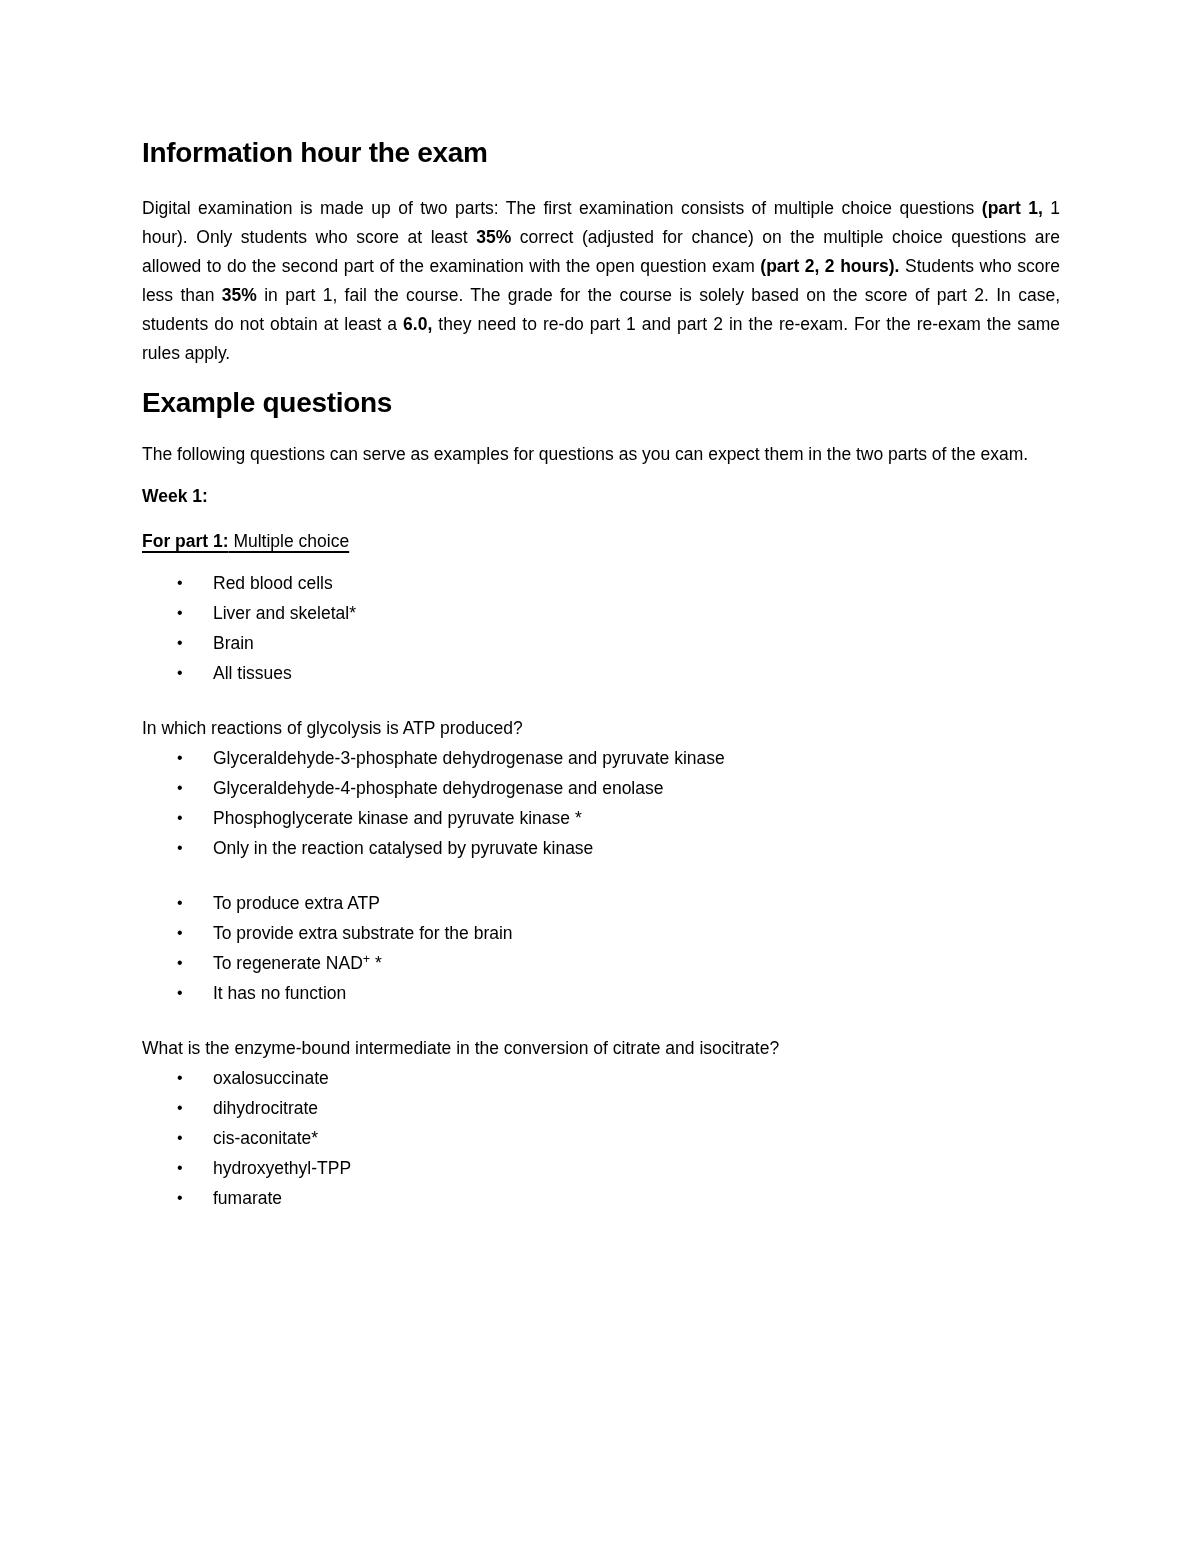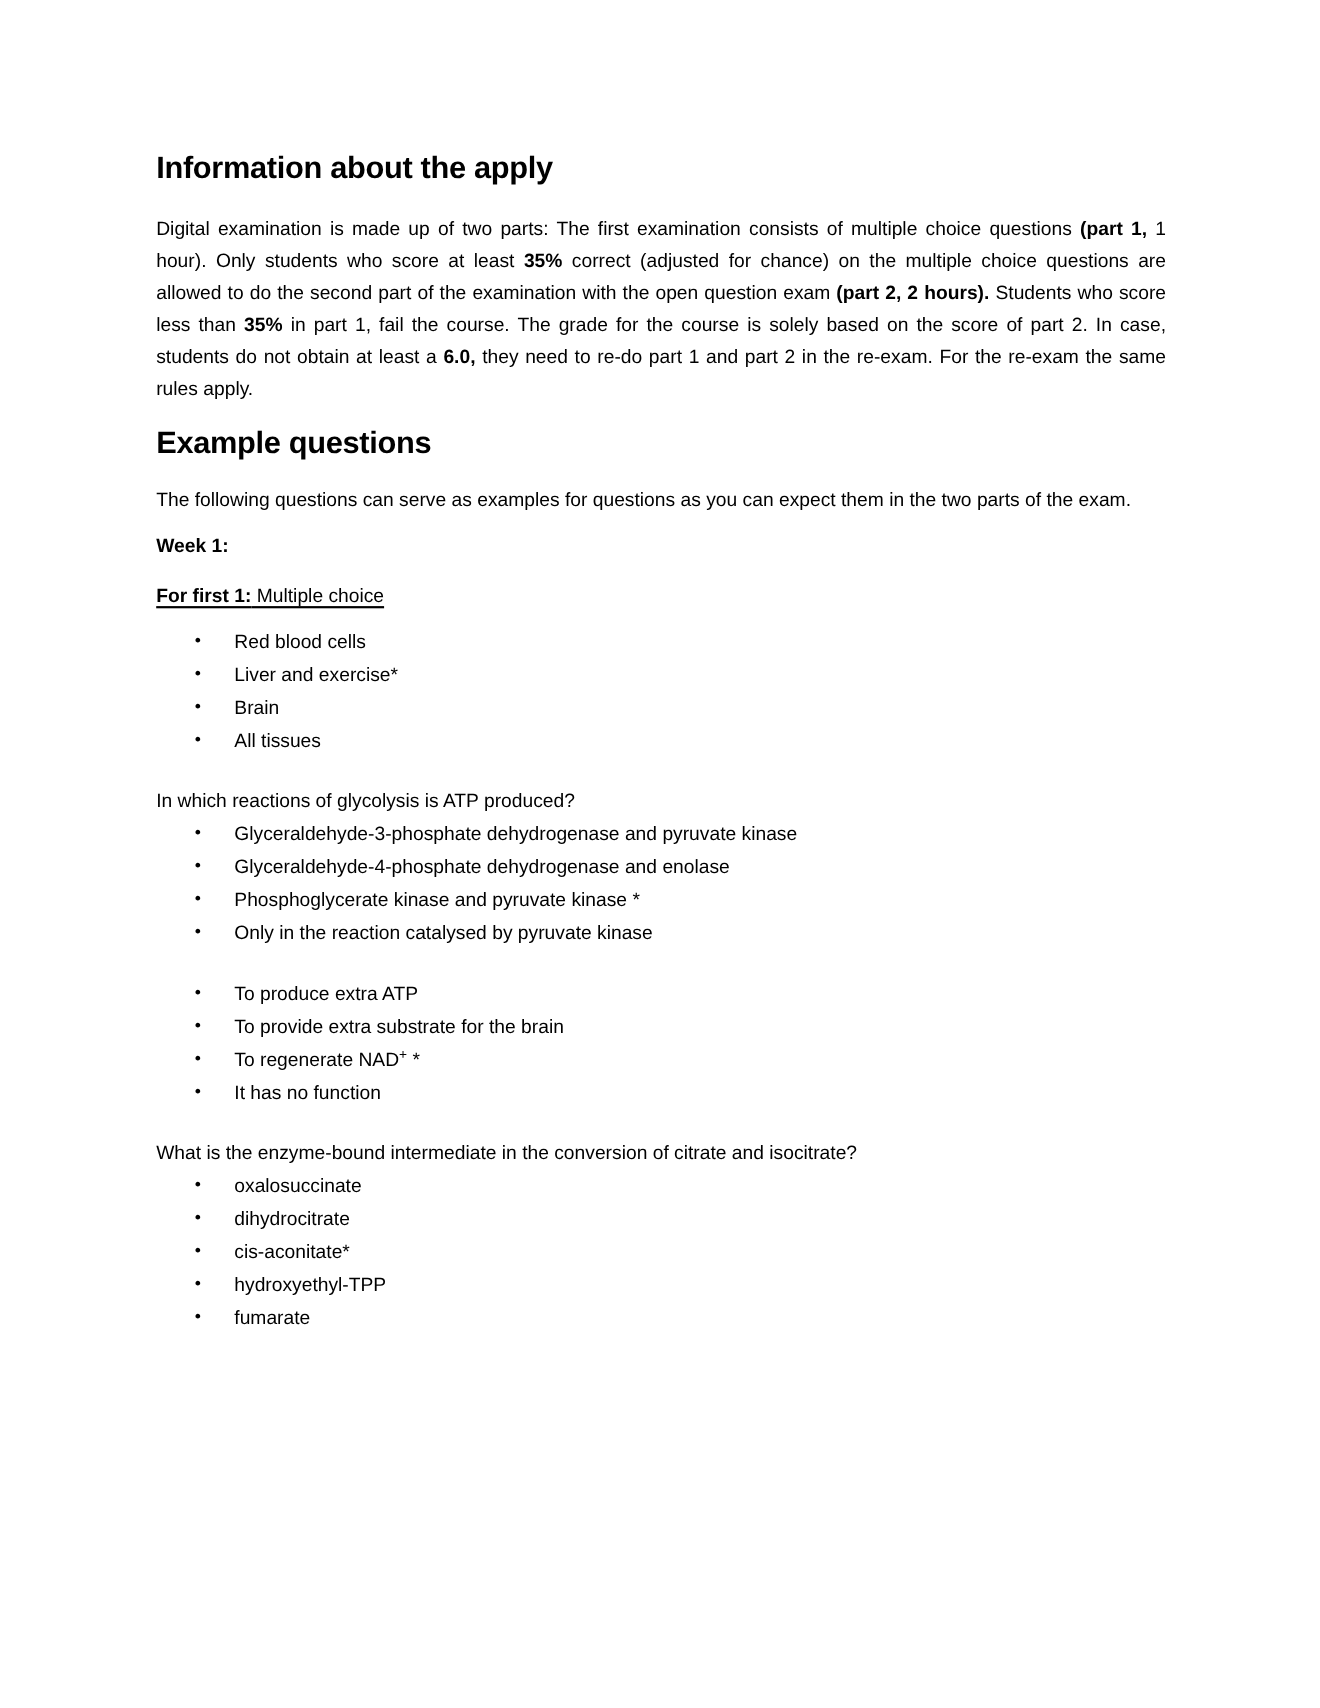--- a/index.html
+++ b/index.html
@@ -79,36 +79,36 @@
     font-size: 12.5px;
     vertical-align: 6px;
     line-height: 0;
   }
 </style>
 </head>
 <body>
 
 <div class="page">
 
-  <h1 class="h1">Information about the apply</h1>
+  <h1 class="h1">Information hour the exam</h1>
 
   <p class="intro-paragraph justify"><span>Digital examination is made up of two parts: The first examination consists of multiple choice questions </span><b>(part 1,</b><span> 1 hour). Only students who score at least </span><b>35%</b><span> correct (adjusted for chance) on the multiple choice questions are allowed to do the second part of the examination with the open question exam </span><b>(part 2, 2 hours).</b><span> Students who score less than </span><b>35%</b><span> in part 1, fail the course. The grade for the course is solely based on the score of part 2. In case, students do not obtain at least a </span><b>6.0,</b><span> they need to re-do part 1 and part 2 in the re-exam. For the re-exam the same rules apply.</span></p>
 
   <h1 class="h1 second">Example questions</h1>
 
   <p class="examples-intro justify">The following questions can serve as examples for questions as you can expect them in the two parts of the exam.</p>
 
   <p class="week-label">Week 1:</p>
 
-  <p class="part1-label"><span class="underlined"><b>For first 1:</b><span> Multiple choice</span></span></p>
+  <p class="part1-label"><span class="underlined"><b>For part 1:</b><span> Multiple choice</span></span></p>
 
   <div class="q-block">
     <ul class="options">
       <li><span class="bullet">•</span><span>Red blood cells</span></li>
-      <li><span class="bullet">•</span><span>Liver and exercise*</span></li>
+      <li><span class="bullet">•</span><span>Liver and skeletal*</span></li>
       <li><span class="bullet">•</span><span>Brain</span></li>
       <li><span class="bullet">•</span><span>All tissues</span></li>
     </ul>
   </div>
 
   <div class="q-block">
     <p class="qtext">In which reactions of glycolysis is ATP produced?</p>
     <ul class="options">
       <li><span class="bullet">•</span><span>Glyceraldehyde-3-phosphate dehydrogenase and pyruvate kinase</span></li>
       <li><span class="bullet">•</span><span>Glyceraldehyde-4-phosphate dehydrogenase and enolase</span></li>

